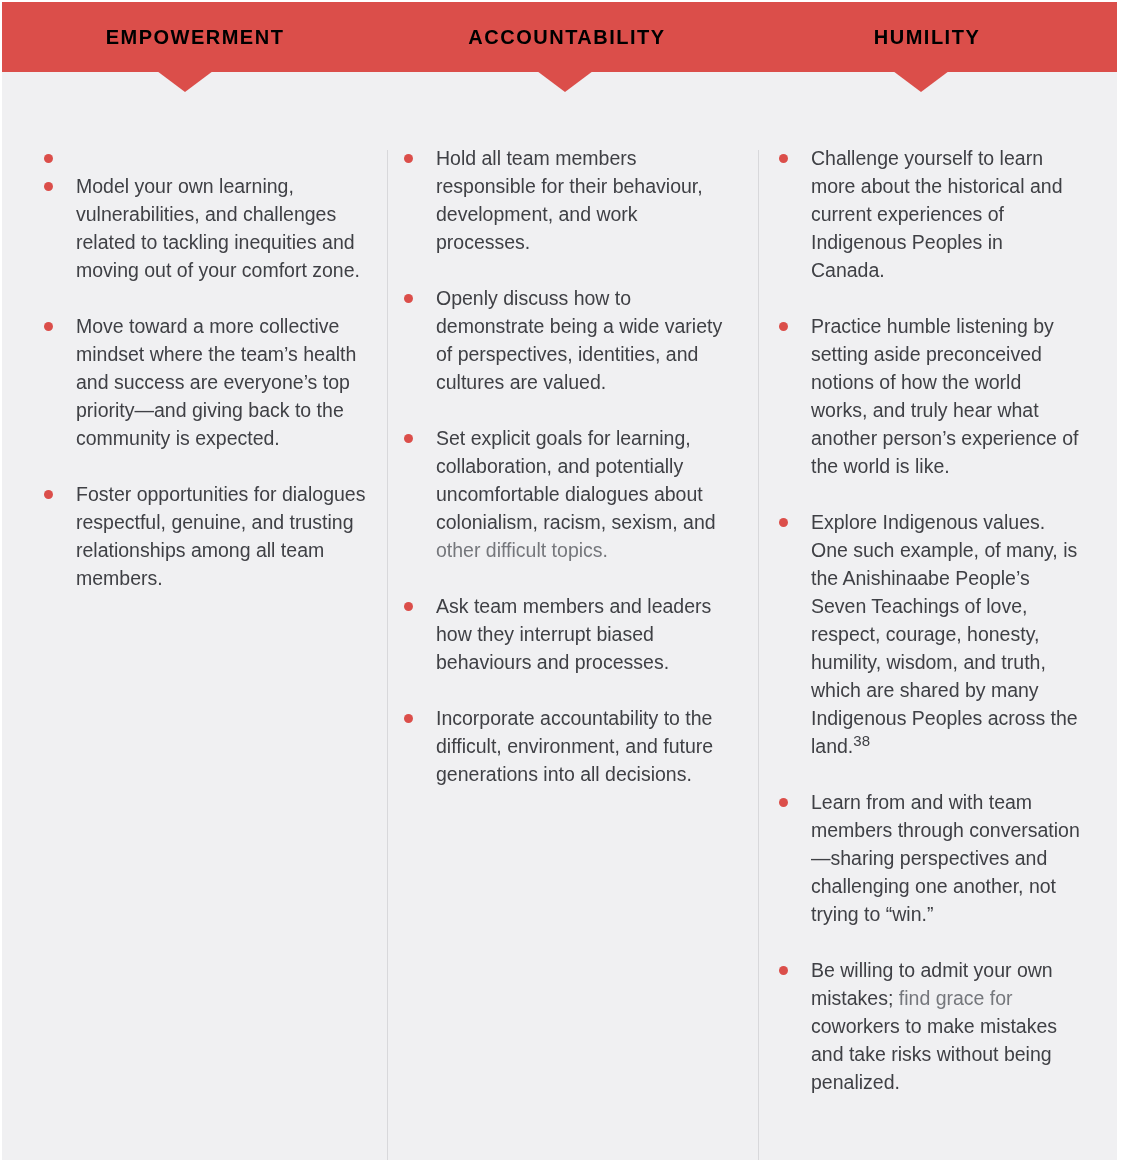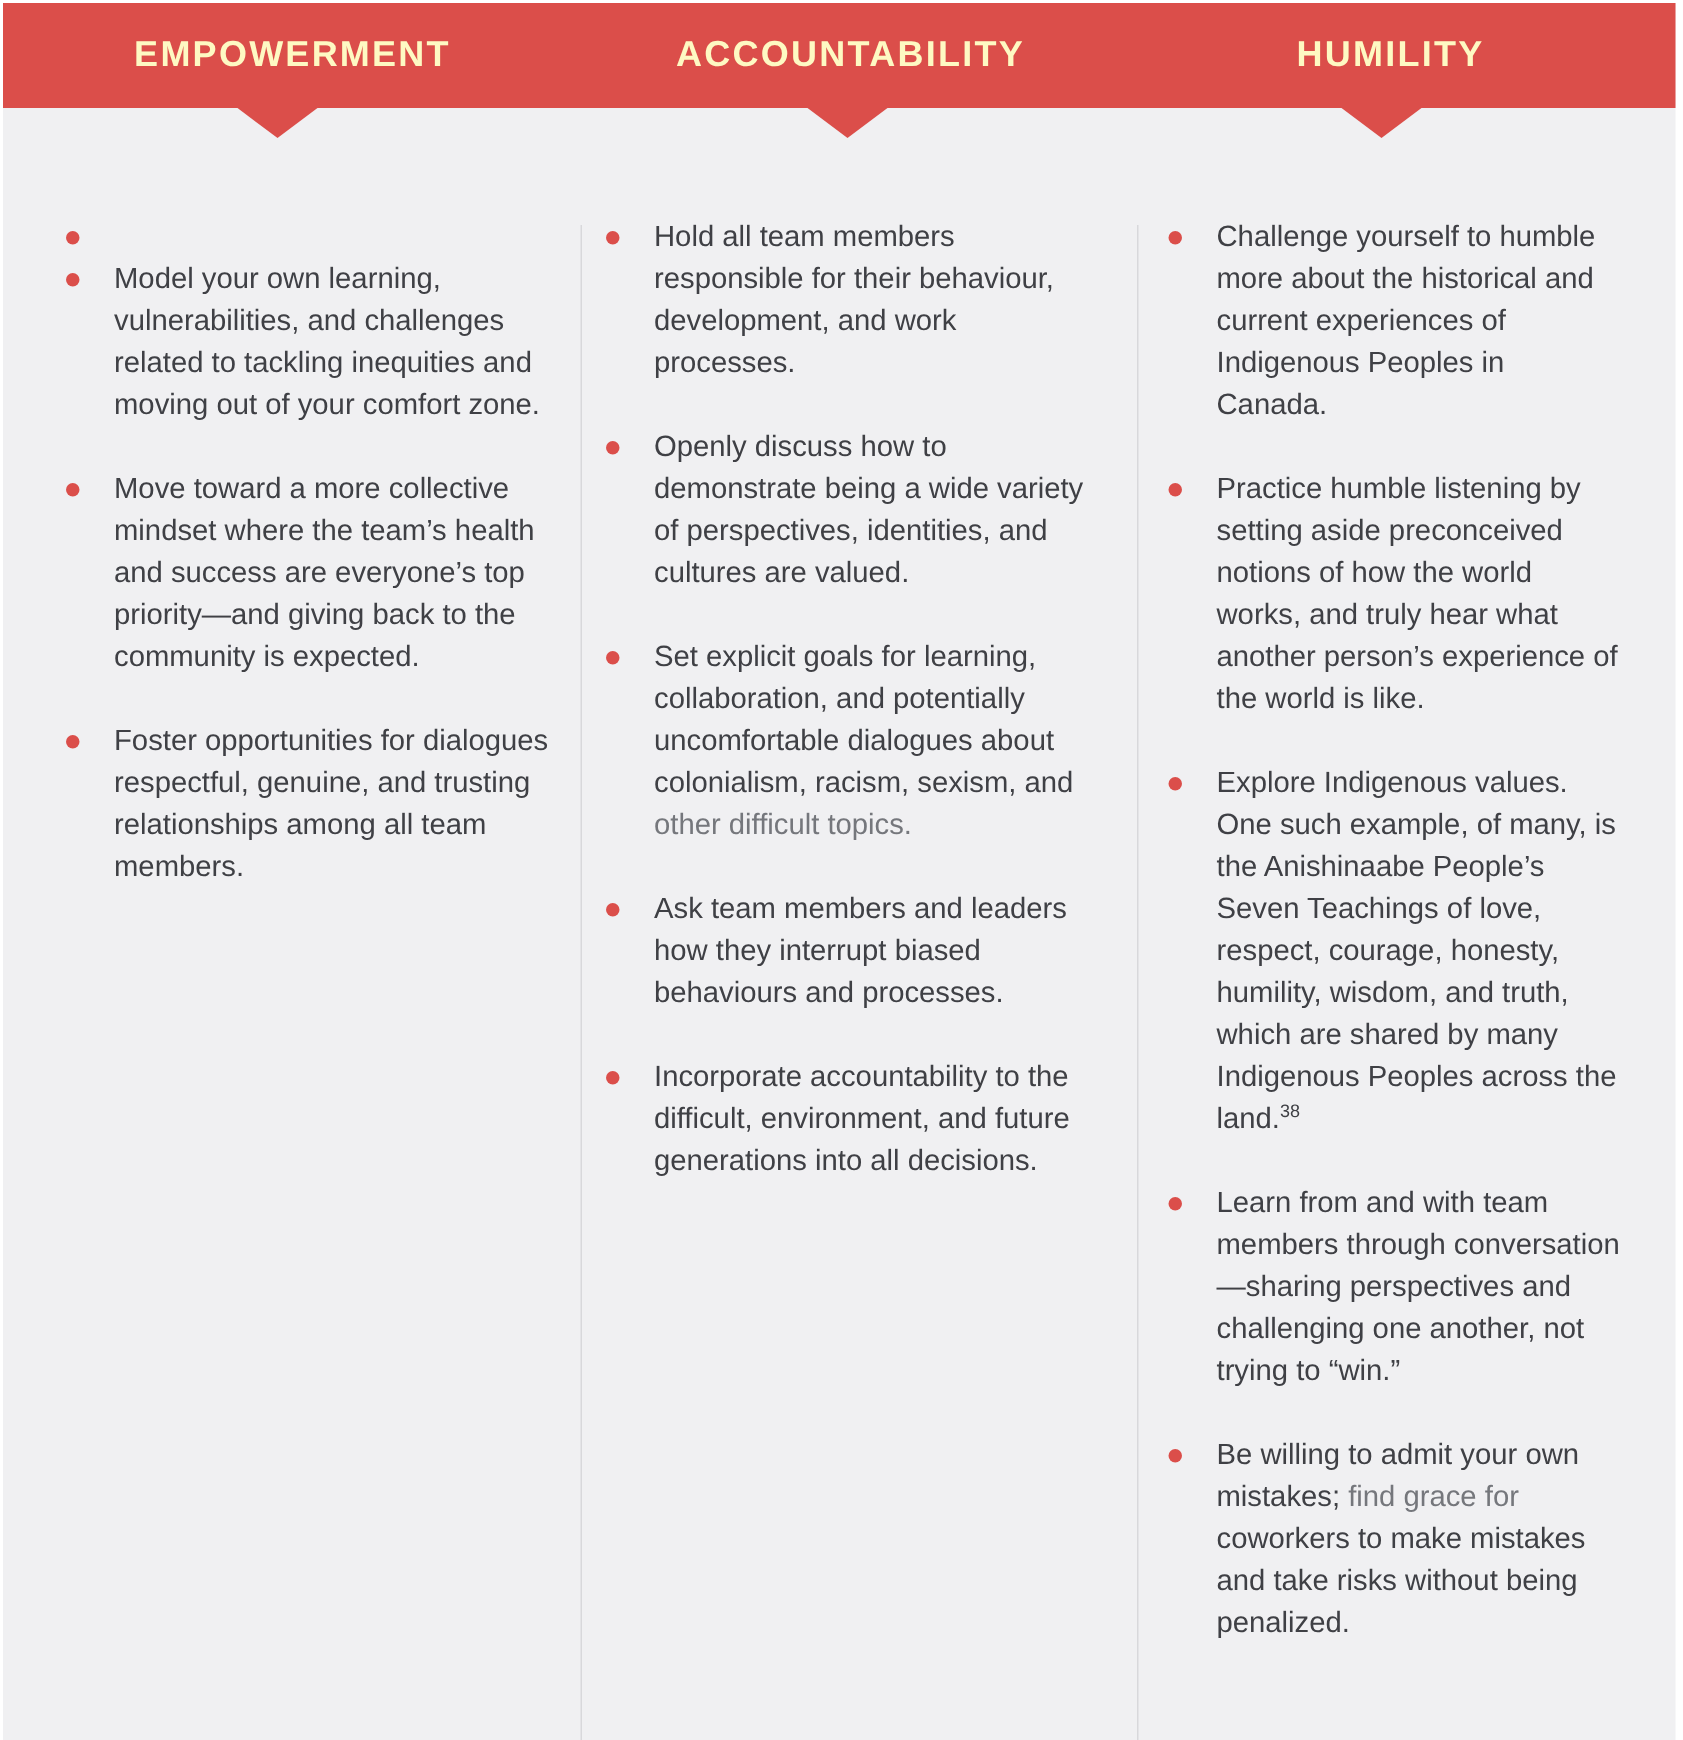--- a/index.html
+++ b/index.html
@@ -18,22 +18,22 @@
   .header-bar{
     position:absolute;
     left:2px;top:2px;
     width:1115px;height:70px;
     background:#db4e4a;
   }
   .htitle{
     position:absolute;
     top:50%;
     transform:translate(-50%,-50%);
-    color:#fef9c3;
-    font-size:24px;
+    color:#000000;
+    font-size:20px;
     font-weight:700;
     letter-spacing:1.5px;
     white-space:nowrap;
   }
   .tri{
     position:absolute;
     top:71px;
     width:0;height:0;
     border-left:28px solid transparent;
     border-right:28px solid transparent;
@@ -61,21 +61,21 @@
   }
   .dot{
     position:absolute;
     left:0;top:10px;
     width:9px;height:9px;
     border-radius:50%;
     background:#db4e4a;
   }
   .muted{color:#75777c;}
   sup.fn{
-    font-size:12px;
+    font-size:15px;
     line-height:0;
     vertical-align:super;
   }
 </style>
 </head>
 <body>
 
 <div class="page">
 
   <div class="canvas"></div>
@@ -130,21 +130,21 @@
     </li>
     <li>
       <span class="dot"></span>
       <span><span>Incorporate accountability to the difficult, environment, and future generations into all decisions.</span></span>
     </li>
   </ul>
 
   <ul class="col" style="left:779px;width:302px">
     <li>
       <span class="dot"></span>
-      <span><span>Challenge yourself to humble more about the historical and current experiences of Indigenous Peoples in Canada.</span></span>
+      <span><span>Challenge yourself to learn more about the historical and current experiences of Indigenous Peoples in Canada.</span></span>
     </li>
     <li>
       <span class="dot"></span>
       <span><span>Practice humble listening by setting aside preconceived notions of how the world works, and truly hear what another person’s experience of the world is like.</span></span>
     </li>
     <li>
       <span class="dot"></span>
       <span><span>Explore Indigenous values. One such example, of many, is the Anishinaabe People’s Seven Teachings of love, respect, courage, honesty, humility, wisdom, and truth, which are shared by many Indigenous Peoples across the land.</span><sup class="fn">38</sup></span>
     </li>
     <li>

